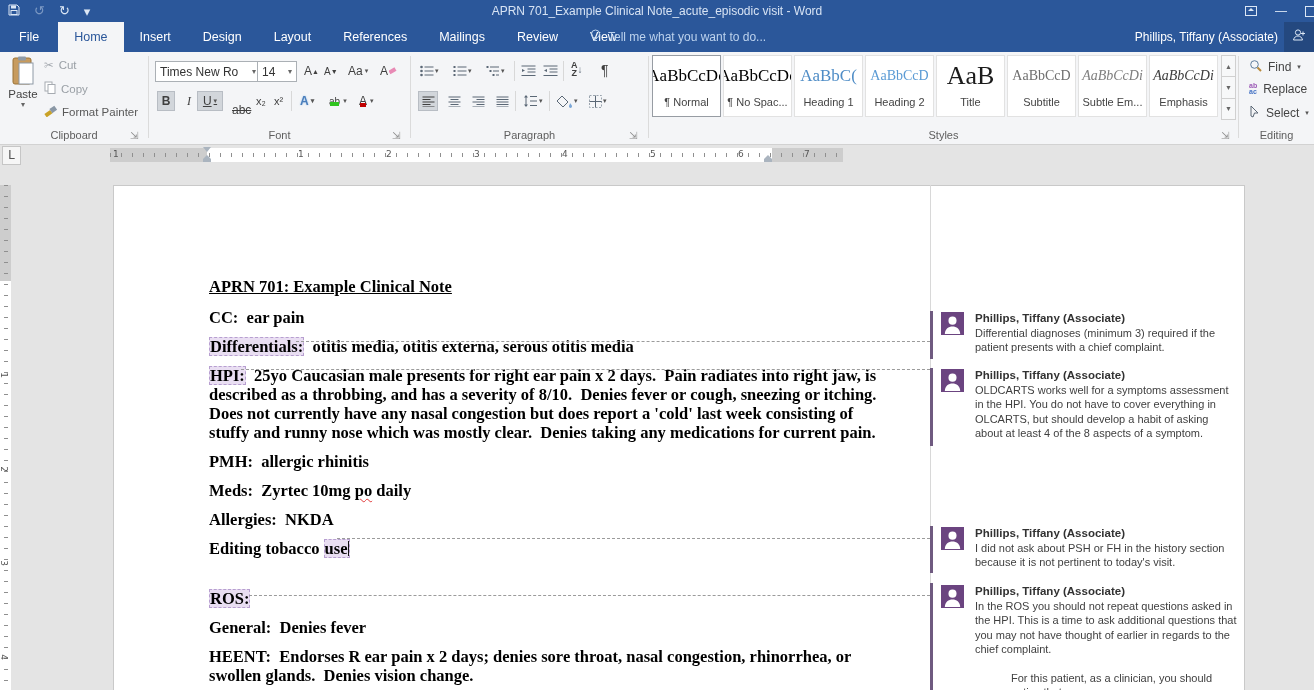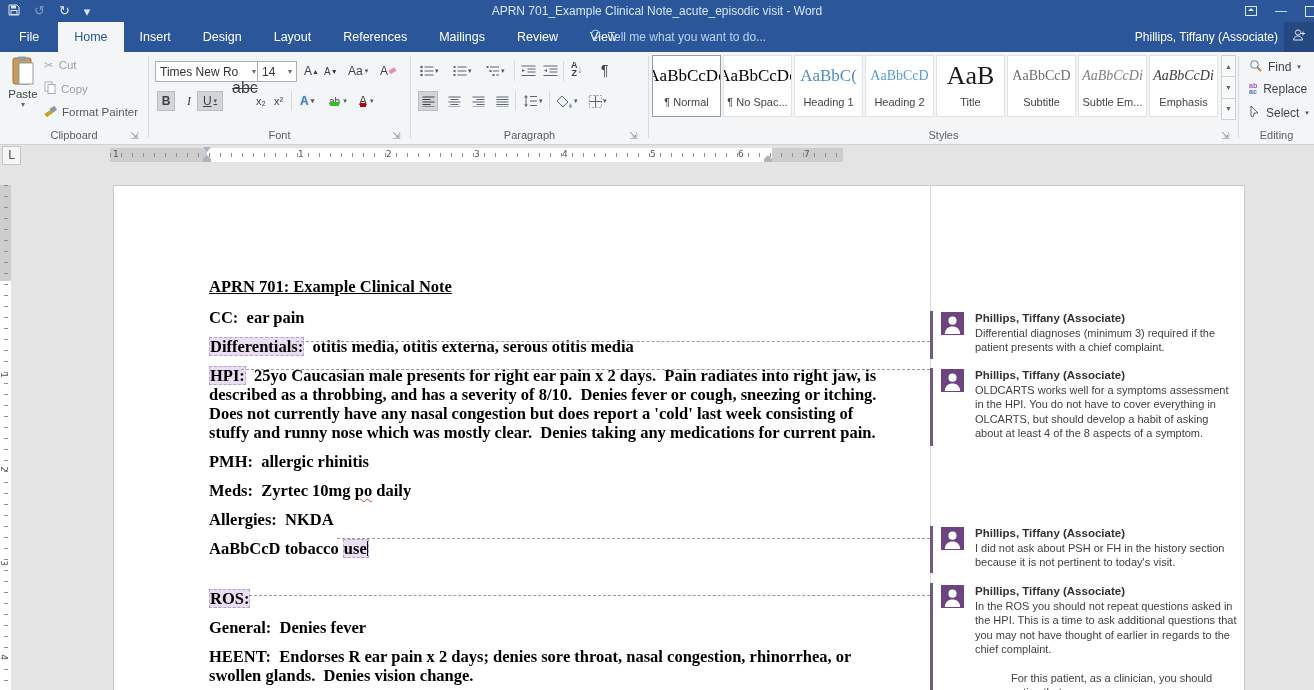--- a/index.html
+++ b/index.html
@@ -246,21 +246,21 @@
       <div class="fbtn on" style="left:8px;top:39px;width:18px;font-weight:bold">
           <span>B</span>
         </div>
       <div class="fbtn" style="left:30px;top:39px;width:14px;font-style:italic;font-family:'Liberation Serif',serif">
           <span>I</span>
         </div>
       <div class="fbtn on" style="left:48px;top:39px;width:26px;text-decoration:underline">
           <span>U</span>
           <span class="dd" style="text-decoration:none">▾</span>
         </div>
-      <div class="fbtn" style="left:80px;top:26px;font-size:16px;text-decoration:line-through">
+      <div class="fbtn" style="left:80px;top:48px;font-size:12px;text-decoration:line-through">
           <span>abc</span>
         </div>
       <div class="fbtn" style="left:104px;top:39px;font-size:11px">
           <span>x₂</span>
         </div>
       <div class="fbtn" style="left:122px;top:39px;font-size:11px">
           <span>x²</span>
         </div>
       <div class="vsep" style="left:142px;top:39px"></div>
       <div class="fbtn" style="left:148px;top:39px;color:#4a7ebb;text-shadow:0 0 2px #9cc0e8;font-weight:bold">
@@ -487,21 +487,21 @@
       <div class="doc-line t-line" style="margin-top: 0px;"><span>APRN 701: Example Clinical Note</span></div>
       <div class="doc-line" style="margin-top: 12px;"><span>CC:  ear pain</span></div>
       <div class="doc-line" style="margin-top: 10px;"><span class="hl">Differentials:</span><span>  otitis media, otitis externa, serous otitis media</span></div>
       <div class="doc-line" style="margin-top: 10px;"><span class="hl">HPI:</span><span>  25yo Caucasian male presents for right ear pain x 2 days.  Pain radiates into right jaw, is</span></div>
       <div class="doc-line" style="margin-top: 0px;"><span>described as a throbbing, and has a severity of 8/10.  Denies fever or cough, sneezing or itching.</span></div>
       <div class="doc-line" style="margin-top: 0px;"><span>Does not currently have any nasal congestion but does report a 'cold' last week consisting of</span></div>
       <div class="doc-line" style="margin-top: 0px;"><span>stuffy and runny nose which was mostly clear.  Denies taking any medications for current pain.</span></div>
       <div class="doc-line" style="margin-top: 10px;"><span>PMH:  allergic rhinitis</span></div>
       <div class="doc-line" style="margin-top: 10px;"><span>Meds:  Zyrtec 10mg </span><span class="sq">po</span><span> daily</span></div>
       <div class="doc-line" style="margin-top: 10px;"><span>Allergies:  NKDA</span></div>
-      <div class="doc-line" style="margin-top: 10px;"><span>AaBbCcD tobacco </span><span class="hl">use<span class="caret"></span></span></div>
+      <div class="doc-line" style="margin-top: 10px;"><span>Editing tobacco </span><span class="hl">use<span class="caret"></span></span></div>
       <div class="doc-line" style="margin-top: 31px;"><span class="hl">ROS:</span></div>
       <div class="doc-line" style="margin-top: 10px;"><span>General:  Denies fever</span></div>
       <div class="doc-line" style="margin-top: 10px;"><span>HEENT:  Endorses R ear pain x 2 days; denies sore throat, nasal congestion, rhinorrhea, or</span></div>
       <div class="doc-line" style="margin-top: 0px;"><span>swollen glands.  Denies vision change.</span></div>
     </div>
   <div id="connectors">
       <div class="connector" style="top: 341px; left: 296px; width: 634px;"></div>
       <div class="connector" style="top: 369px; left: 241px; width: 689px;"></div>
       <div class="connector" style="top: 538px; left: 337px; width: 593px;"></div>
       <div class="connector" style="top: 595px; left: 249px; width: 681px;"></div>

